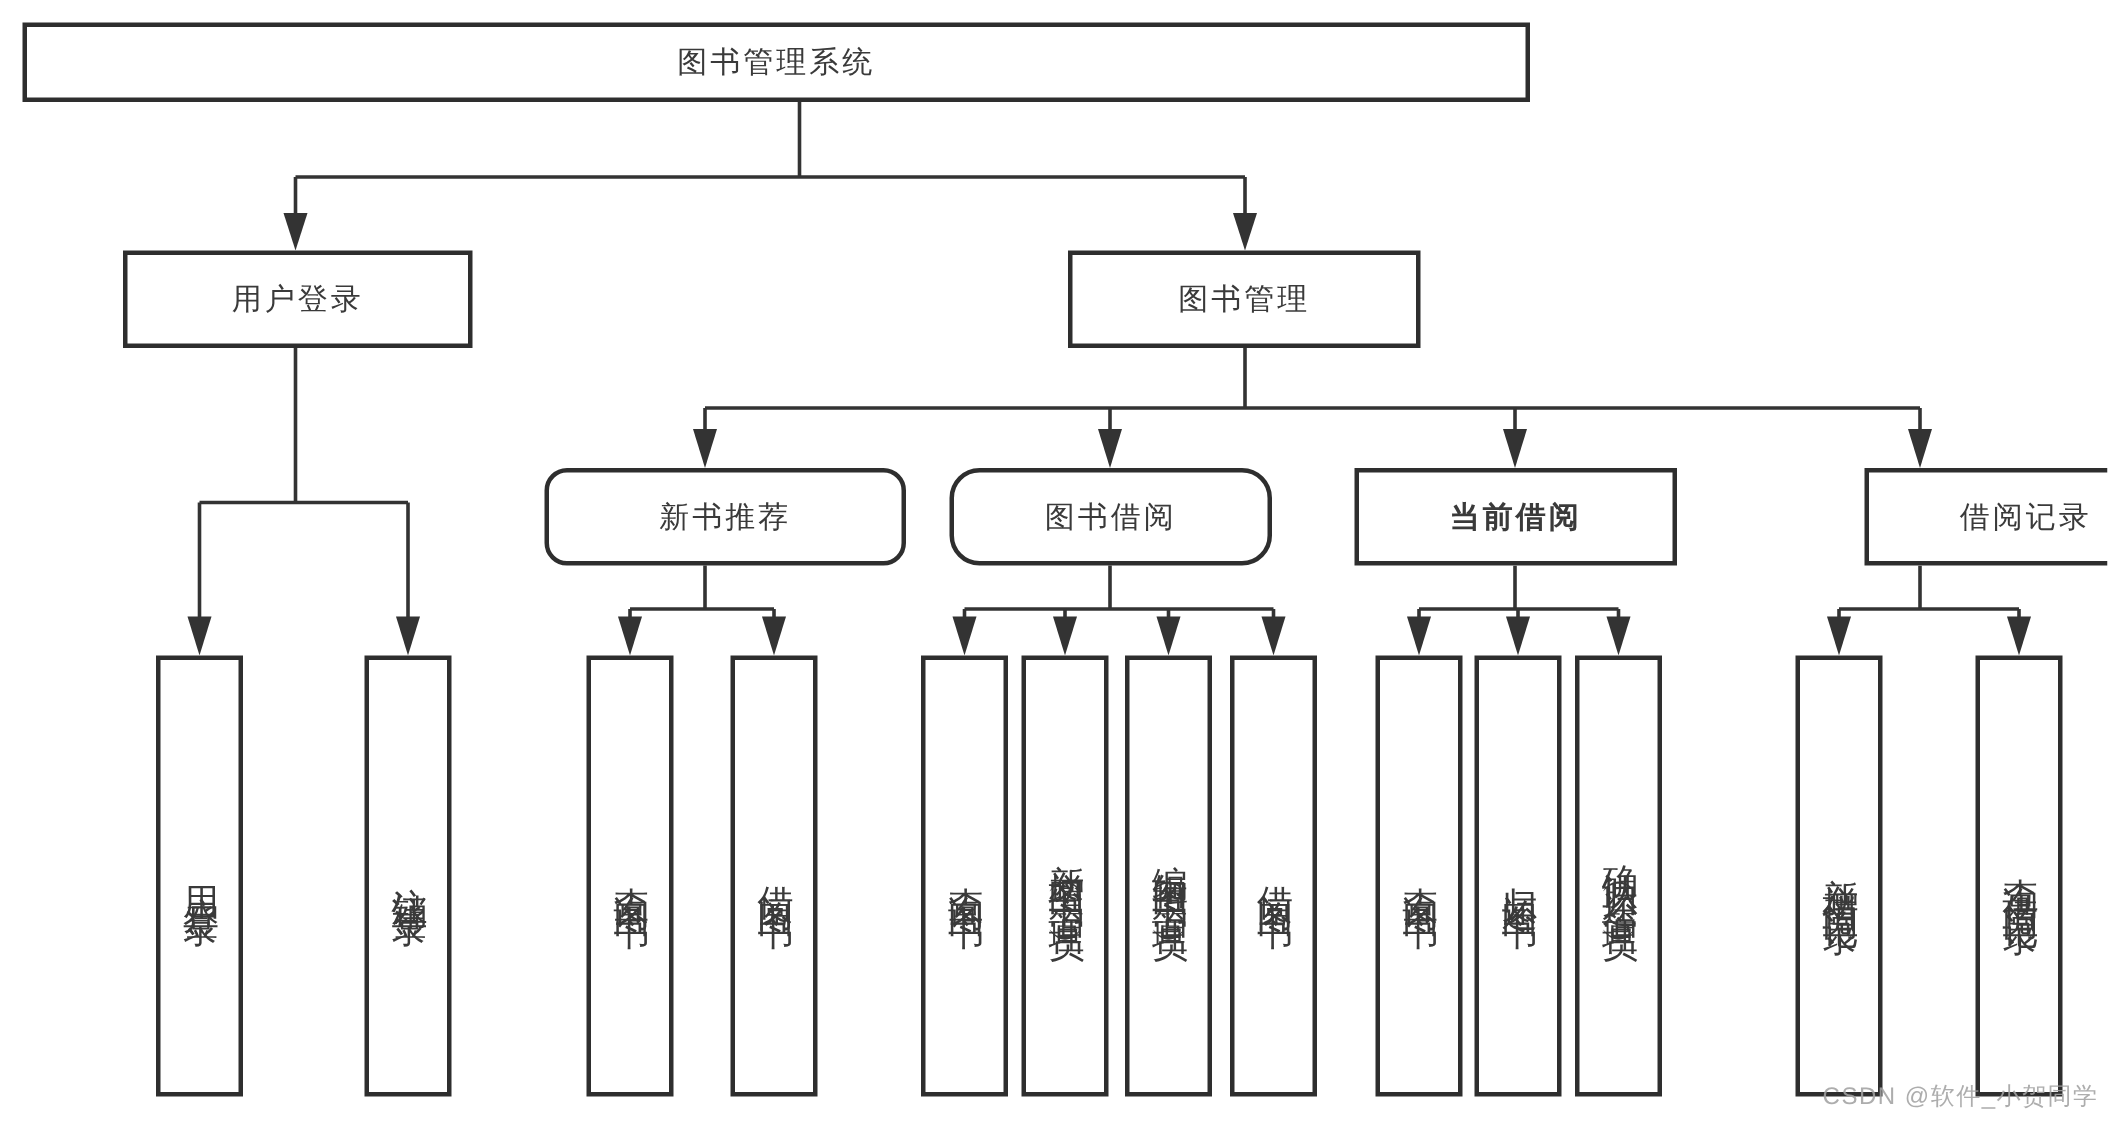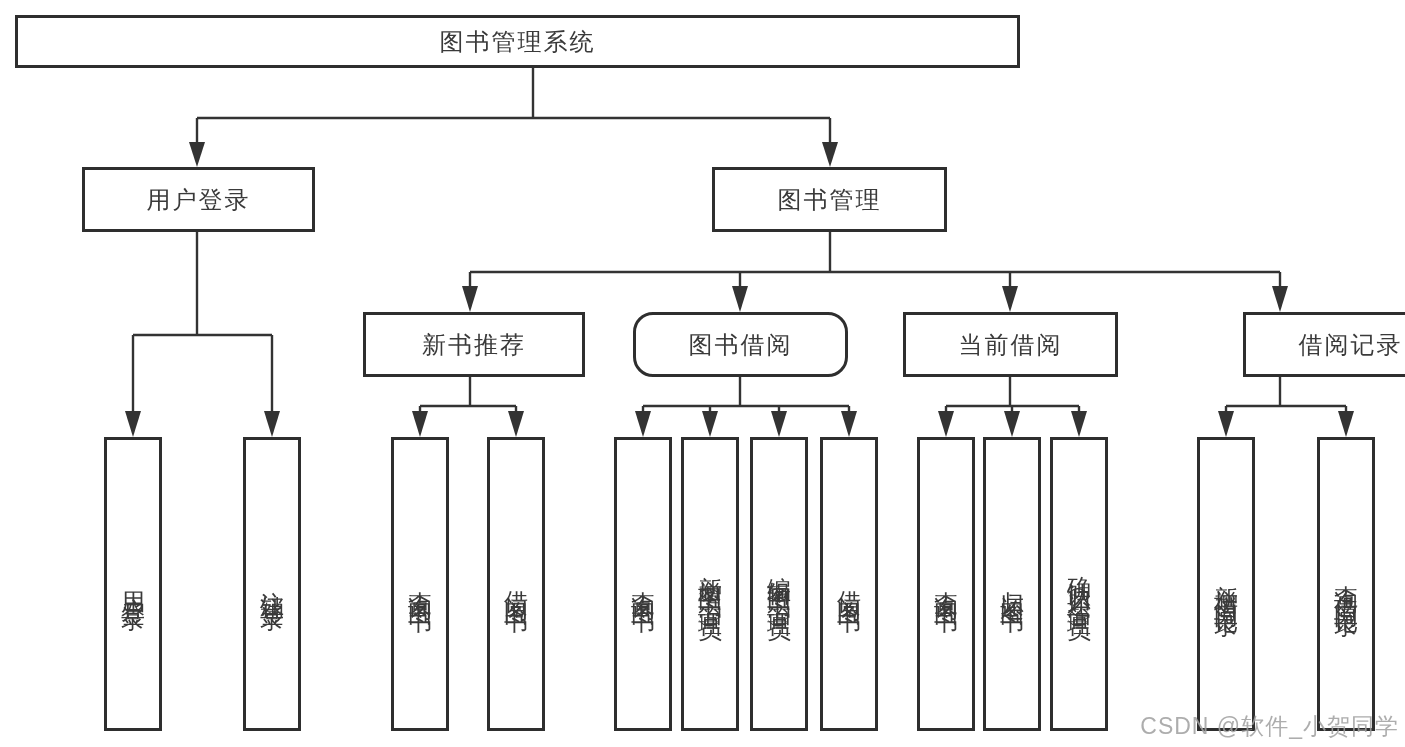--- a/index.html
+++ b/index.html
@@ -34,38 +34,38 @@
   }
   .box {
     position: absolute;
     box-sizing: border-box;
     background: #ffffff;
     border: 3px solid #2e2e2e;
     display: flex;
     align-items: center;
     justify-content: center;
     color: #3a3a3a;
-    font-size: 24px;
+    font-size: 20px;
     letter-spacing: 2px;
     text-align: center;
     white-space: nowrap;
   }
   .leaf {
     border-width: 3px;
     writing-mode: vertical-rl;
     text-orientation: mixed;
     letter-spacing: 6px;
     font-size: 24px;
     line-height: 1;
   }
   .watermark {
     position: absolute;
     right: 6px;
     bottom: 5px;
-    font-size: 23px;
+    font-size: 16px;
     color: rgba(162, 162, 162, 0.88);
     letter-spacing: 1px;
     z-index: 5;
     pointer-events: none;
   }
 </style>
 </head>
 <body>
 
 <div class="canvas">
@@ -130,23 +130,23 @@
     <polygon points="1218,411 1234,411 1226,437"></polygon>
     <path d="M1346,406 V420"></path>
     <polygon points="1338,411 1354,411 1346,437"></polygon>
   </svg>
 
   <div class="box" style="left:15px; top:15px; width:1005px; height:53px;">图书管理系统</div>
 
   <div class="box" style="left:82px; top:167px; width:233px; height:65px;">用户登录</div>
   <div class="box" style="left:712px; top:167px; width:235px; height:65px;">图书管理</div>
 
-  <div class="box" style="left:363px; top:312px; width:222px; height:65px;">新书推荐</div>
+  <div class="box" style="left:363px; top:312px; width:241px; height:65px;border-radius:15px;">新书推荐</div>
   <div class="box" style="left:633px; top:312px; width:215px; height:65px;border-radius:20px;">图书借阅</div>
-  <div class="box" style="left:903px; top:312px; width:215px; height:65px;">当前借阅</div>
+  <div class="box" style="left:903px; top:312px; width:215px; height:65px;font-weight:bold;">当前借阅</div>
   <div class="box" style="left:1243px; top:312px; width:215px; height:65px;">借阅记录</div>
 
   <div class="box leaf" style="left:104px; top:437px; width:58px; height:294px;">用户登录</div>
   <div class="box leaf" style="left:243px; top:437px; width:58px; height:294px;">注销登录</div>
 
   <div class="box leaf" style="left:391px; top:437px; width:58px; height:294px;">查询图书</div>
   <div class="box leaf" style="left:487px; top:437px; width:58px; height:294px;">借阅图书</div>
 
   <div class="box leaf" style="left:614px; top:437px; width:58px; height:294px;">查询图书</div>
   <div class="box leaf" style="left:681px; top:437px; width:58px; height:294px;">新增图书（管理员）</div>

